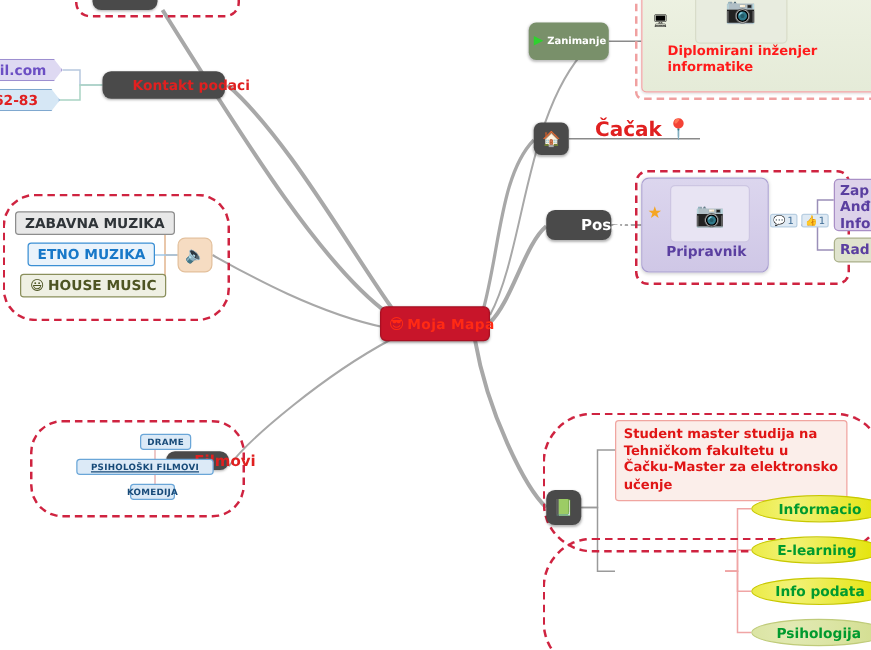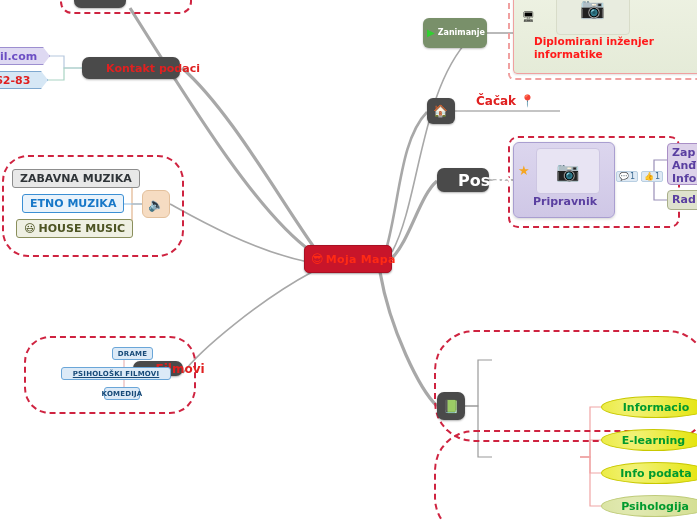--- a/index.html
+++ b/index.html
@@ -110,25 +110,25 @@
     white-space:normal;
   }
 
   
   .house{
     left:427px;top:98px;width:28px;height:26px;
     background:#4a4a4a;border-radius:6px;
     display:flex;align-items:center;justify-content:center;font-size:12px;
     box-shadow:0 1px 2px rgba(0,0,0,.3);
   }
-  .cacak{left:476px;top:94px;color:#e02020;font-weight:bold;font-size:12px;
+  .cacak{left:476px;top:94px;color:#e02020;font-weight:bold;font-size:16px;
          display:flex;align-items:flex-end;gap:4px;}
 
   
-  .posao{left:437px;top:168px;width:52px;height:24px;font-size:16px;}
+  .posao{left:437px;top:168px;width:52px;height:24px;font-size:12px;}
   .card-purple{
     left:513px;top:142px;width:102px;height:76px;
     background:linear-gradient(180deg,#dcd6ee,#cfc7e6);
     border:1px solid #a99ed0;border-radius:6px;
     box-shadow:0 1px 3px rgba(0,0,0,.18);
   }
   .card-purple .inner{
     position:absolute;left:22px;top:5px;width:62px;height:44px;
     background:#e8e4f3;border:1px solid #cdc6e2;border-radius:4px;
     display:flex;align-items:center;justify-content:center;color:#7d7795;font-size:19px;
@@ -338,20 +338,23 @@
 Anđ
 Info</span>
   </div>
   <div class="node rnode r2">
     <span>Rad</span>
   </div>
 
   <div class="node bookn">
     <span>📗</span>
   </div>
+  <div class="node studbox">
+    <span>Student master studija na Tehničkom fakultetu u Čačku-Master za elektronsko učenje</span>
+  </div>
   <div class="node ell e1">
     <span>Informacio</span>
   </div>
   <div class="node ell e2">
     <span>E-learning</span>
   </div>
   <div class="node ell e3">
     <span>Info podata</span>
   </div>
   <div class="node ell e4">

